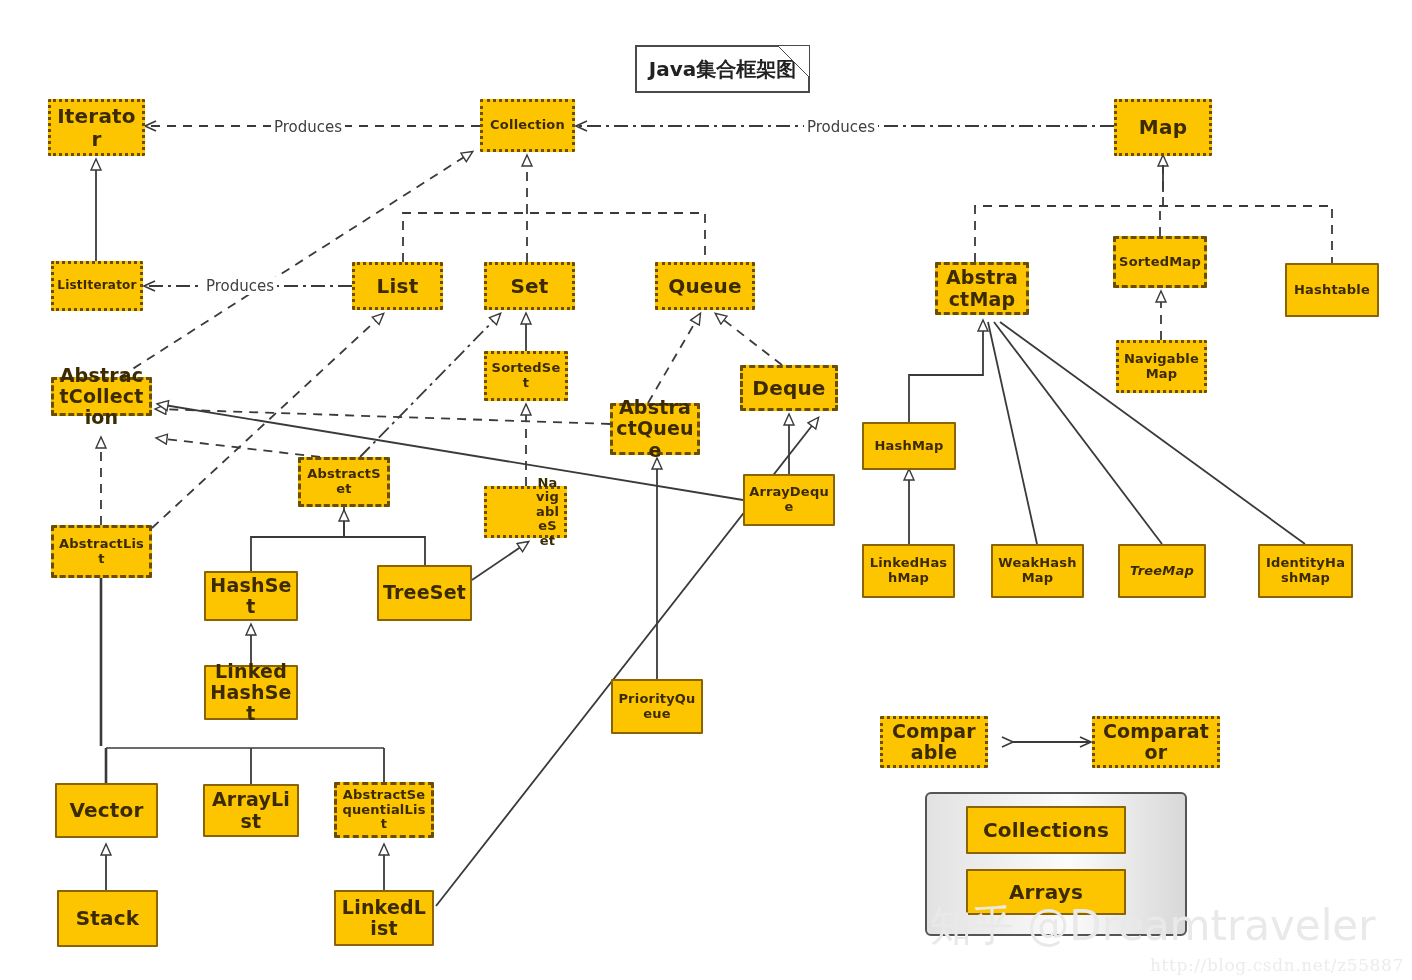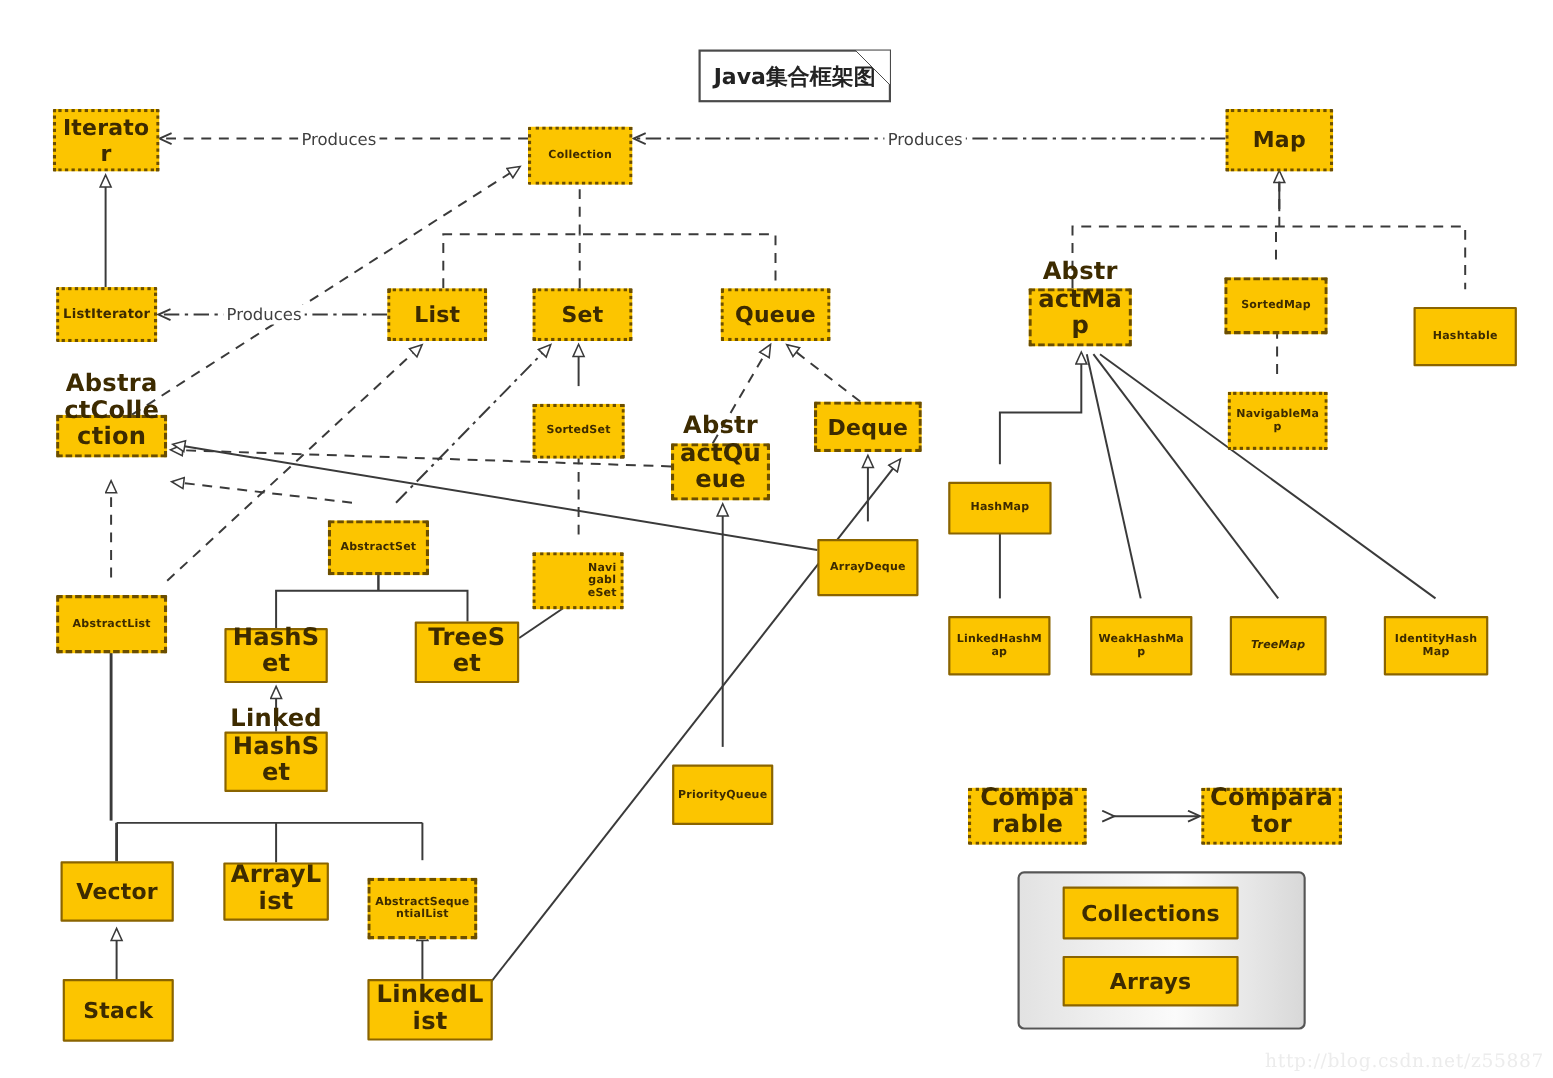--- a/index.html
+++ b/index.html
@@ -19,22 +19,22 @@
     letter-spacing:.2px;
     z-index:5;
     padding:2px 3px;
     word-break:break-word;
   }
   .k-interface{border:3px dotted #6b4e00;}
   .k-abstract {border:3px dashed #6b4e00;}
   .k-class    {border:2px solid  #8a6400;}
 
   .fs-lg{font-size:20px;}
-  .fs-md{font-size:22px;align-items:flex-end;}
-  .fs-sm{font-size:10px;margin-top:16px;}
+  .fs-md{font-size:19px;}
+  .fs-sm{font-size:13px;}
   .fs-xs{font-size:12px;}
 
   
   .note{
     position:absolute;
     background:#fff;
     border:2px solid #4a4a4a;
     box-sizing:border-box;
     display:flex;align-items:center;justify-content:center;
     font-size:20px;font-weight:bold;color:#222;
@@ -282,26 +282,27 @@
       </div>
       <div class="node k-class fs-lg" style="left: 966px; top: 806px; width: 160px; height: 48px;">
         <span>Collections</span>
       </div>
       <div class="node k-class fs-lg" style="left: 966px; top: 869px; width: 160px; height: 46px;">
         <span>Arrays</span>
       </div>
       <div class="node k-class fs-lg" style="left: 57px; top: 890px; width: 101px; height: 57px;">
         <span>Stack</span>
       </div>
-      <div class="node k-class fs-md" style="left: 334px; top: 890px; width: 114px; height: 56px;">
+      <div class="node k-class fs-md" style="left: 334px; top: 890px; width: 100px; height: 56px;">
         <span>LinkedList</span>
       </div>
     </div>
 
   <div id="labels-layer">
       <div class="edge-label" style="left: 271px; top: 118px;">Produces</div>
       <div class="edge-label" style="left: 804px; top: 118px;">Produces</div>
       <div class="edge-label" style="left: 203px; top: 277px;">Produces</div>
     </div>
 
+  <div class="wm-zhihu" style="left:930px;top:898px;">知乎 @Dreamtraveler</div>
   <div class="wm-url" style="left:1150px;top:955px;">http://blog.csdn.net/z55887</div>
 
 </div>
 
 </body></html>

